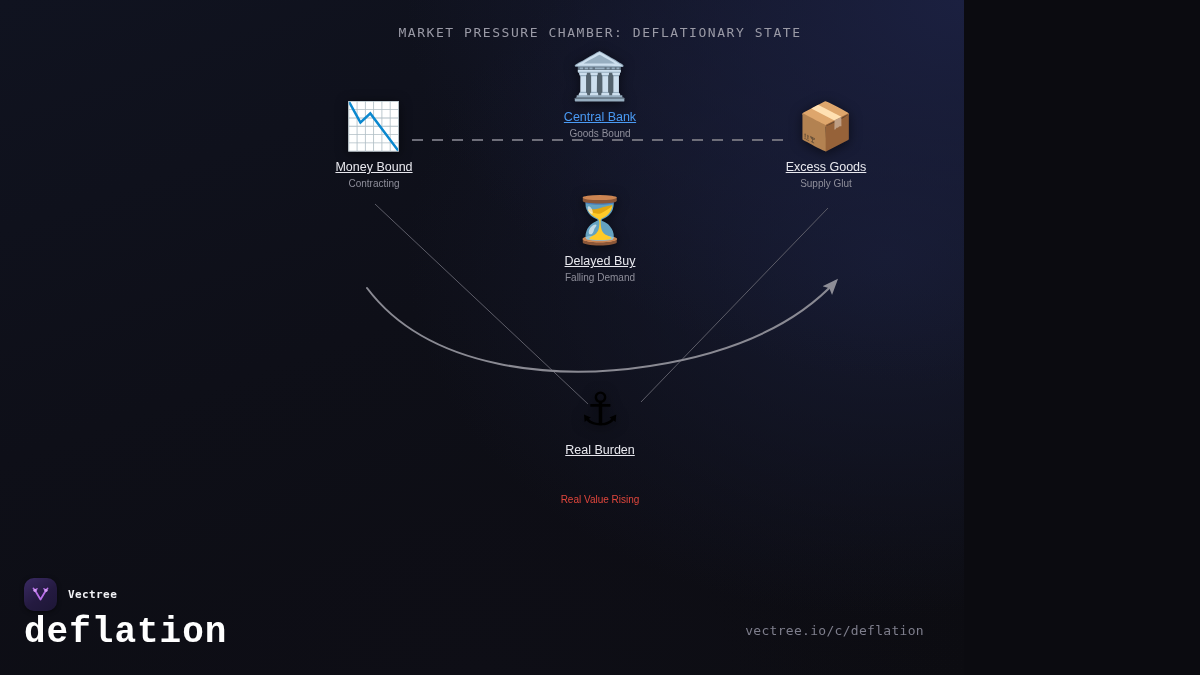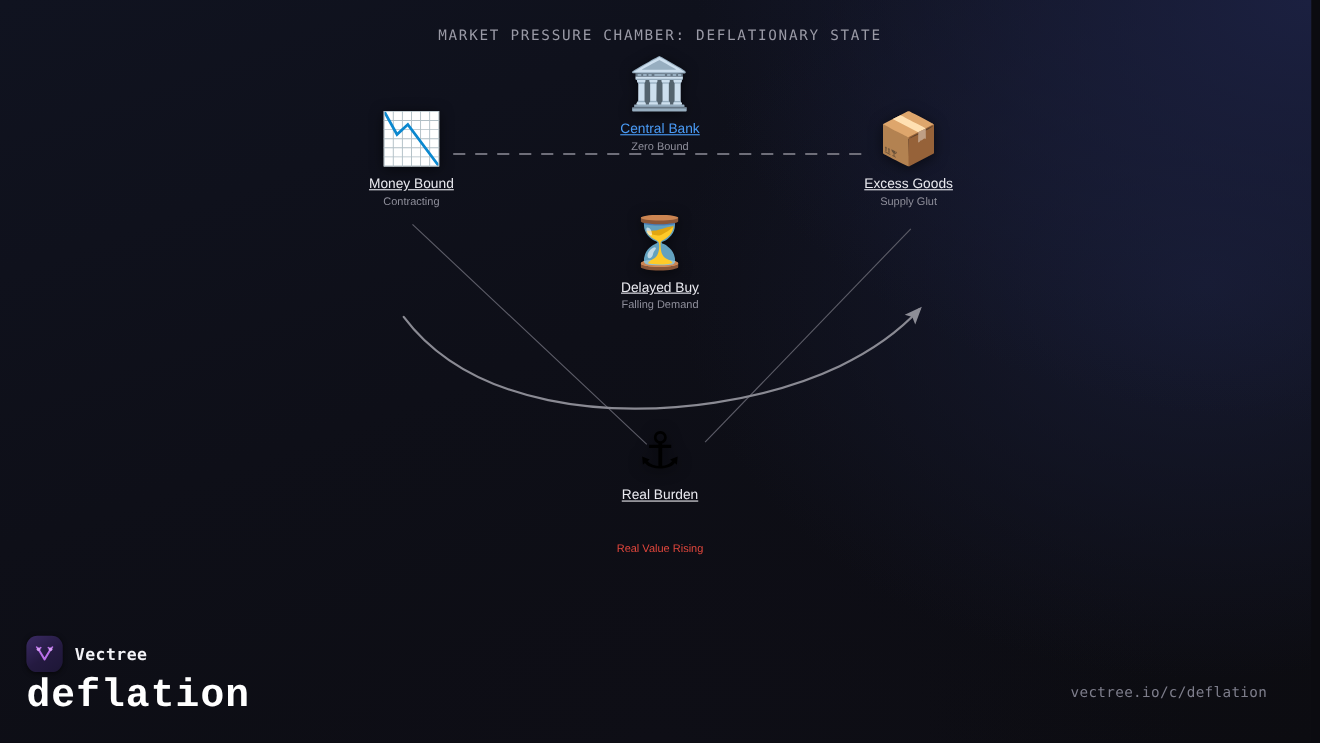--- a/index.html
+++ b/index.html
@@ -2,21 +2,21 @@
 <html><head>
 <meta charset="utf-8">
 <style>
   html, body {
     margin: 0;
     padding: 0;
     background: #0b0b10;
   }
   #stage {
     position: relative;
-    width: 1192px;
+    width: 964px;
     height: 675px;
     overflow: hidden;
     background:
       radial-gradient(ellipse 900px 620px at 100% 0%, #1b2040 0%, rgba(27,32,64,0) 62%),
       radial-gradient(ellipse 800px 600px at 92% 38%, #161a30 0%, rgba(22,26,48,0) 60%),
       radial-gradient(ellipse 700px 500px at 50% 100%, #0e0e16 0%, rgba(14,14,22,0) 70%),
       linear-gradient(160deg, #101320 0%, #0e0f18 45%, #0c0c11 100%);
     font-family: "Liberation Sans", sans-serif;
     -webkit-font-smoothing: antialiased;
   }
@@ -93,21 +93,21 @@
     height: 33px;
     border-radius: 10px;
     background: linear-gradient(145deg, #3a2a63 0%, #241a40 55%, #1d1636 100%);
     display: flex;
     align-items: center;
     justify-content: center;
     box-shadow: 0 1px 4px rgba(0,0,0,0.5);
   }
   .brand-name {
     font-family: "DejaVu Sans Mono", monospace;
-    font-size: 15px;
+    font-size: 11px;
     font-weight: bold;
     color: #f2f2f6;
     letter-spacing: 0.4px;
   }
   .footer-topic {
     position: absolute;
     left: 24px;
     top: 612px;
     font-family: Liberation Mono, monospace;
     font-size: 36px;
@@ -151,21 +151,21 @@
 
   <div class="node" style="left:374px; top:98px;">
     <span class="glyph">📉</span>
     <span class="label">Money Bound</span>
     <span class="sub">Contracting</span>
   </div>
 
   <div class="node" style="left:600px; top:48px;">
     <span class="glyph">🏛️</span>
     <span class="label accent">Central Bank</span>
-    <span class="sub">Zero Bound</span>
+    <span class="sub">Goods Bound</span>
   </div>
 
   <div class="node" style="left:826px; top:98px;">
     <span class="glyph">📦</span>
     <span class="label">Excess Goods</span>
     <span class="sub">Supply Glut</span>
   </div>
 
   <div class="node" style="left:600px; top:192px;">
     <span class="glyph">⏳</span>

